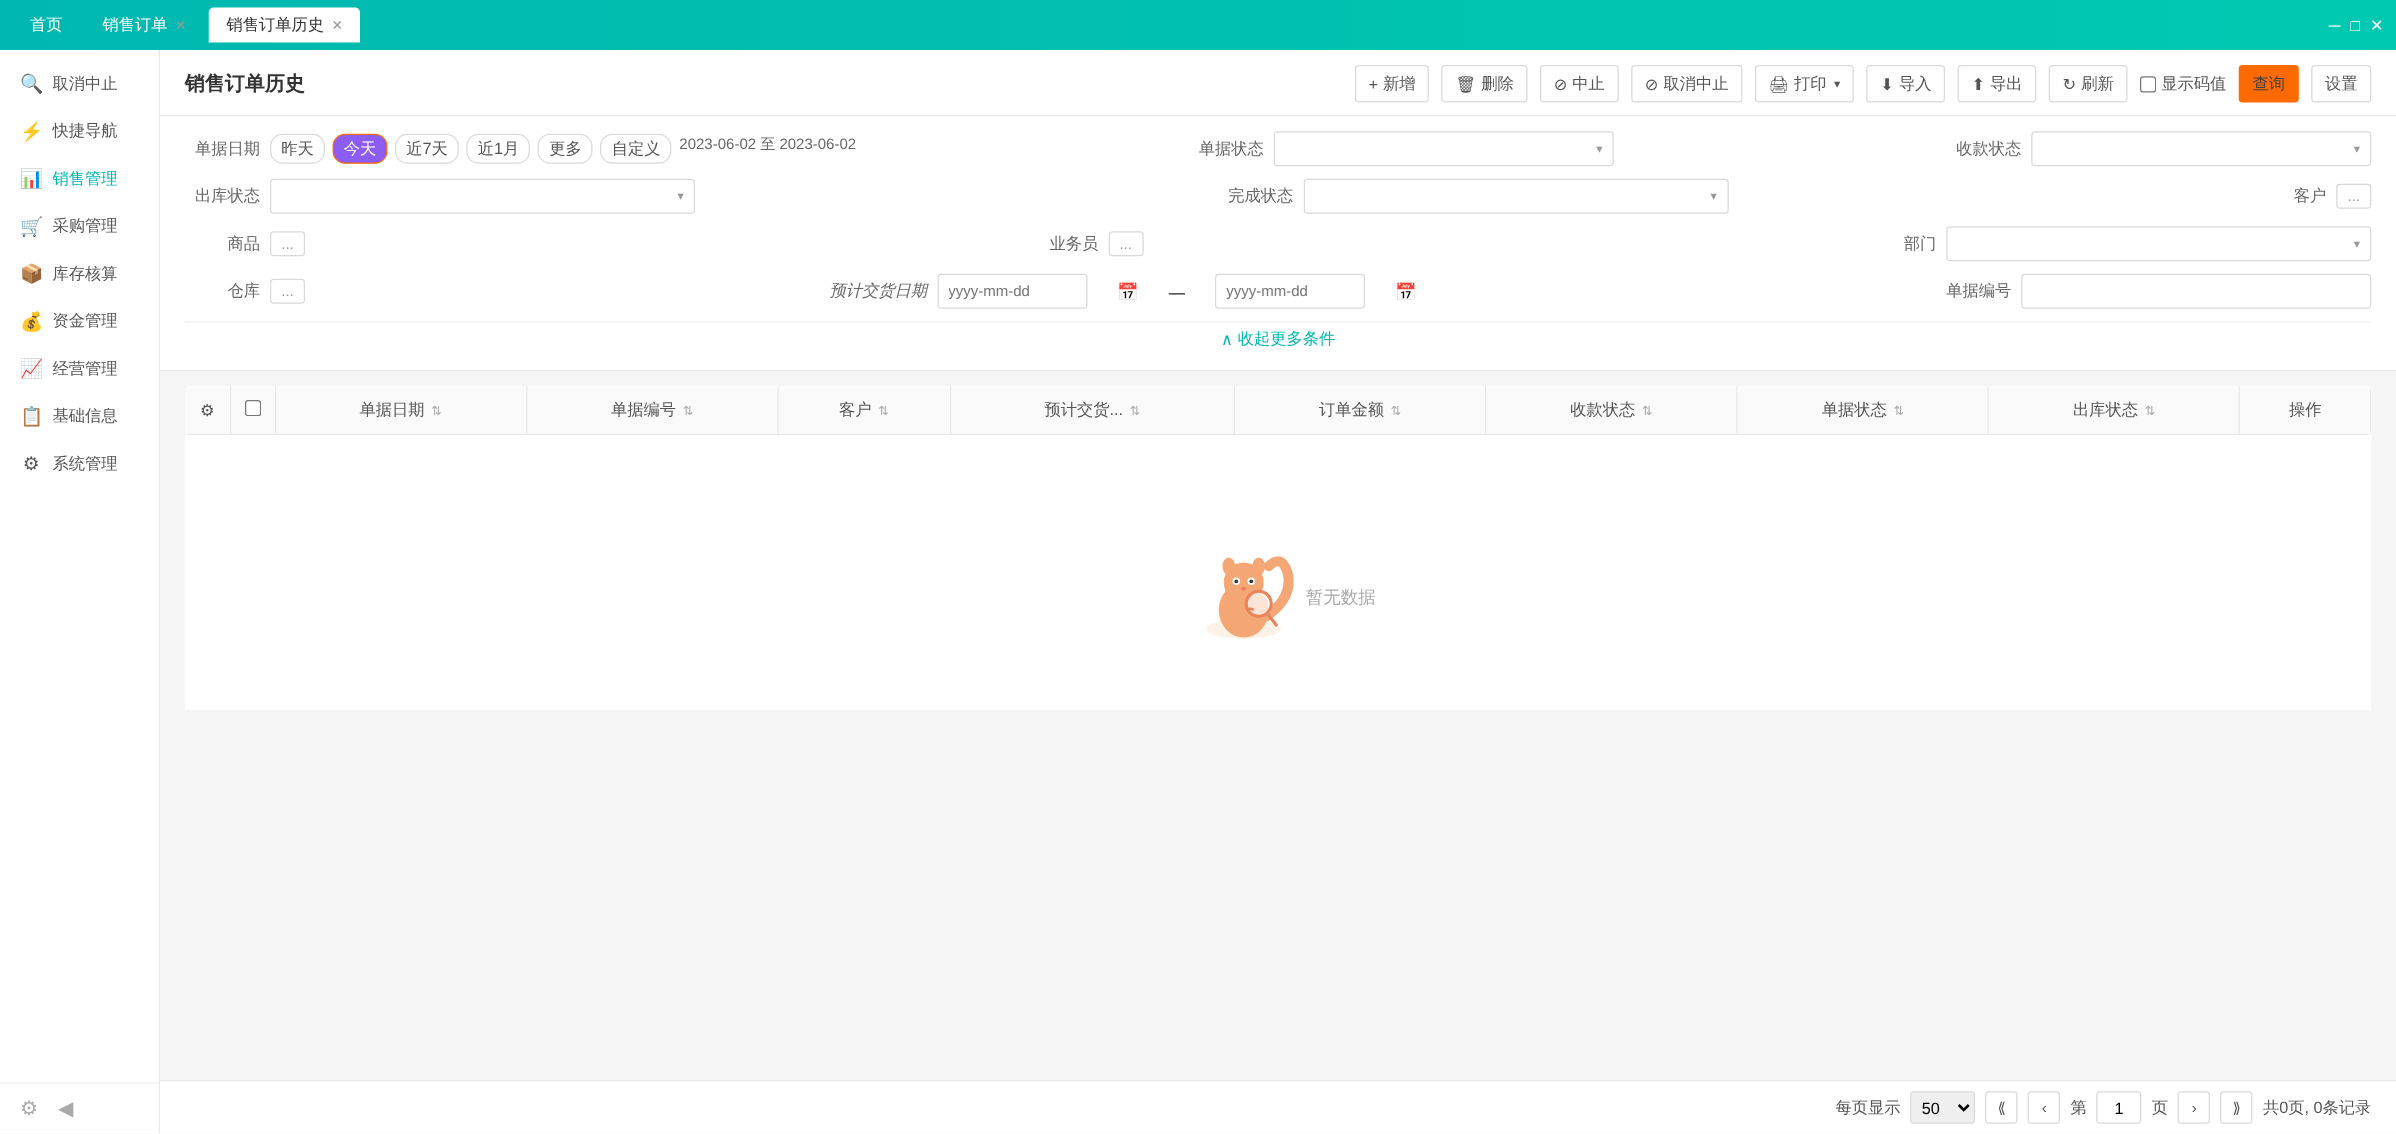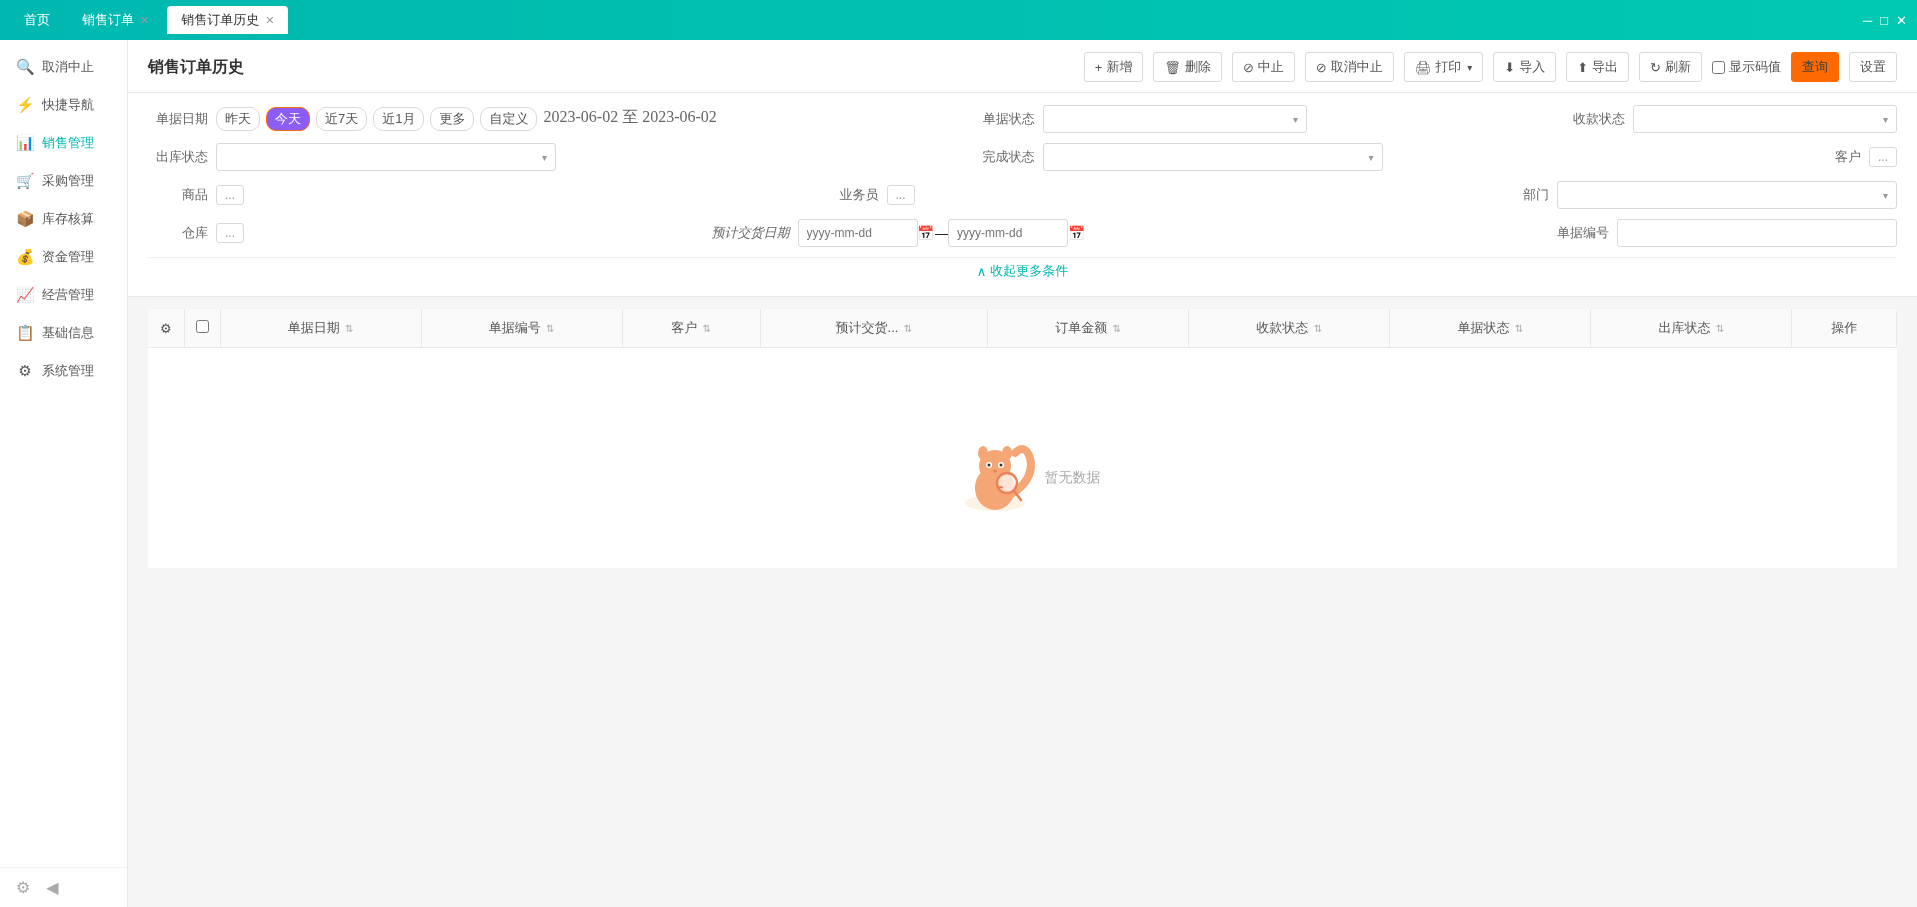--- a/index.html
+++ b/index.html
@@ -102,21 +102,21 @@
     .date-btn {
       padding: 2px 8px;
       border-radius: 10px;
       border: 1px solid #d9d9d9;
       cursor: pointer;
       font-size: 12px;
       color: #555;
       background: #fff;
     }
     .date-btn.active { background: #8b5cf6; color: #fff; border-color: #ff6a00; }
-    .date-range { font-size: 16px; color: #666; font-family: Liberation Serif, serif; }
+    .date-range { font-size: 12px; color: #666; }
     .filter-select {
       flex: 1;
       max-width: 280px;
       height: 28px;
       border: 1px solid #d9d9d9;
       border-radius: 3px;
       padding: 0 8px;
       background: #fff;
       color: #555;
       cursor: pointer;
@@ -136,21 +136,21 @@
     }
     .ellipsis-btn {
       padding: 2px 8px;
       border: 1px solid #d9d9d9;
       border-radius: 3px;
       background: #fff;
       cursor: pointer;
       color: #999;
       font-size: 12px;
     }
-    .date-input-group { display: flex; align-items: center; gap: 0; }
+    .date-input-group { display: flex; align-items: center; gap: 24px; }
     .date-input {
       height: 28px;
       border: 1px solid #d9d9d9;
       border-radius: 3px;
       padding: 0 8px;
       width: 120px;
       color: #aaa;
       font-size: 12px;
     }
     .date-icon { color: #ff8c00; cursor: pointer; font-size: 14px; }
@@ -506,15 +506,31 @@
 
           <circle cx="62" cy="55" r="10" stroke="#e8835a" stroke-width="2.5" fill="rgba(255,255,255,0.7)"></circle>
           <line x1="69" y1="63" x2="76" y2="72" stroke="#e8835a" stroke-width="2.5" stroke-linecap="round"></line>
 
           <path d="M58,60 Q55,58 52,60" stroke="#e8835a" stroke-width="2" fill="none"></path>
         </svg>
         <span class="empty-text">暂无数据</span>
       </div>
     </div>
 
+    <div class="pagination-bar">
+      <span>每页显示</span>
+      <select>
+        <option>20</option>
+        <option selected="">50</option>
+        <option>100</option>
+      </select>
+      <button class="page-btn">⟪</button>
+      <button class="page-btn">‹</button>
+      <span>第</span>
+      <input class="page-input" type="text" value="1" style="">
+      <span>页</span>
+      <button class="page-btn">›</button>
+      <button class="page-btn">⟫</button>
+      <span>共0页, 0条记录</span>
+    </div>
 
   </div>
 </div>
 
 </body></html>

